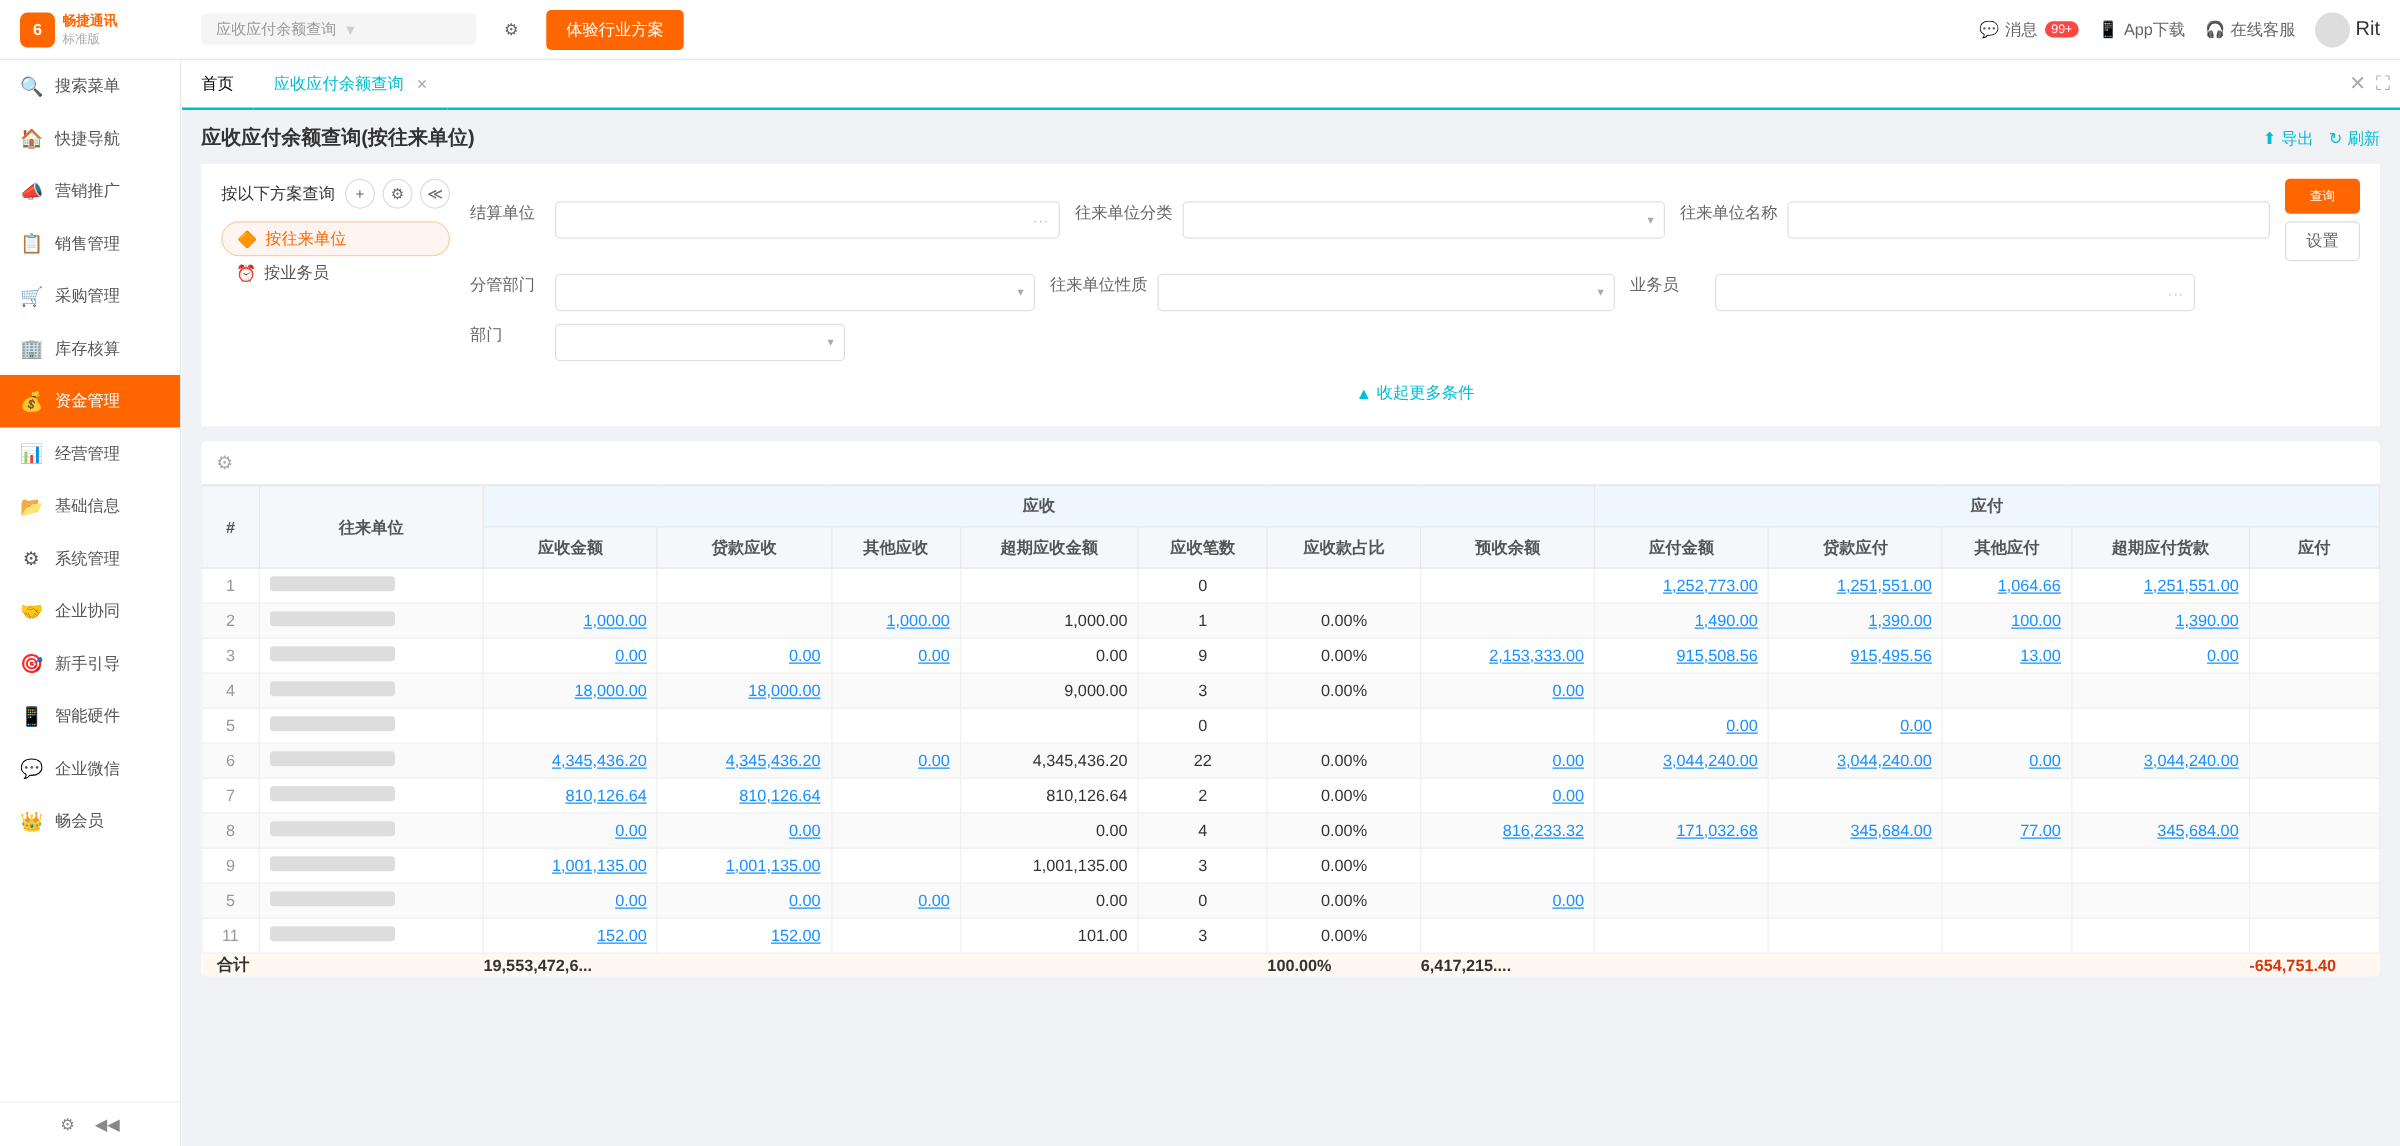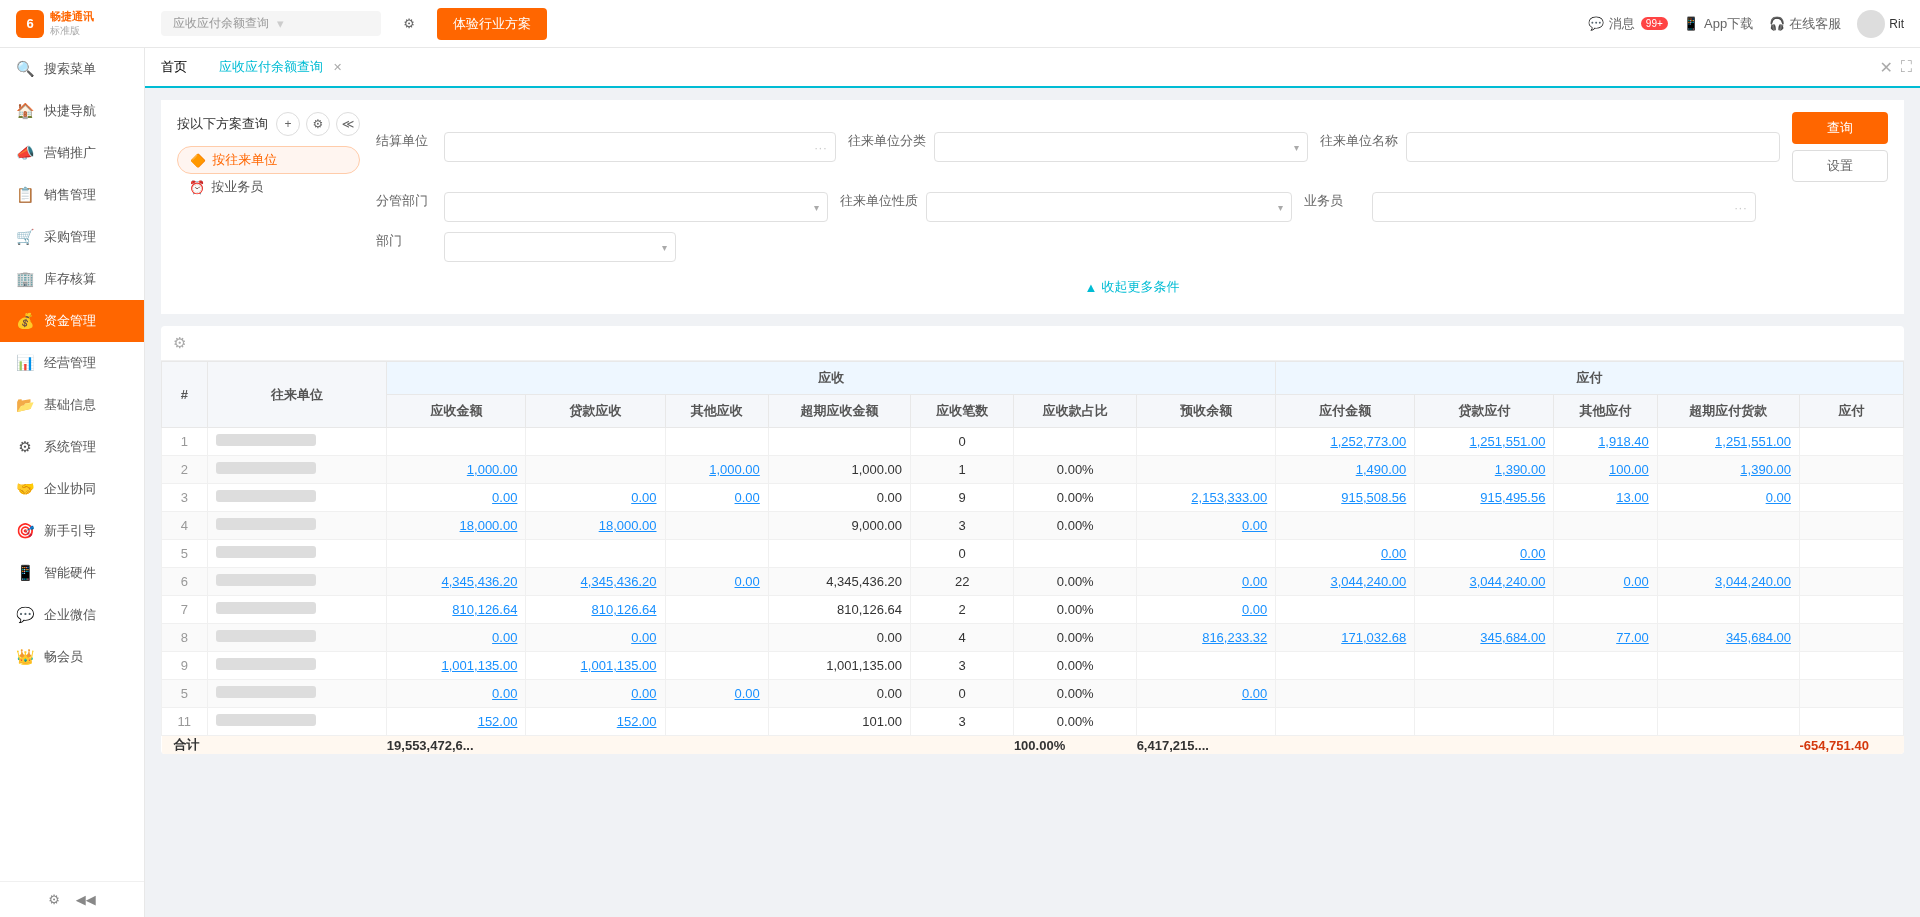--- a/index.html
+++ b/index.html
@@ -71,21 +71,21 @@
       color: white;
       border-radius: 10px;
       padding: 1px 5px;
       font-size: 10px;
       margin-left: 2px;
     }
     .user-avatar {
       width: 28px; height: 28px;
       background: #ddd; border-radius: 50%;
     }
-    .user-name { color: #333; font-size: 12px; }
+    .user-name { color: #333; font-size: 16px; }
 
     
     .sidebar {
       position: fixed;
       top: 48px; left: 0; bottom: 0;
       width: 145px;
       background: #fff;
       border-right: 1px solid #e8e8e8;
       display: flex; flex-direction: column;
       z-index: 50;
@@ -286,23 +286,23 @@
       color: #333;
     }
     .tfoot-row td:first-child { text-align: left; padding-left: 12px; }
 
     
     .query-btn {
       background: #ff6600;
       color: white;
       border: none;
       border-radius: 4px;
-      padding: 7px 35px;
+      padding: 7px 20px;
       cursor: pointer;
-      font-size: 13px;
+      font-size: 10px;
     }
     .settings-btn {
       background: white;
       color: #666;
       border: 1px solid #ddd;
       border-radius: 4px;
       padding: 6px 16px;
       cursor: pointer;
       font-size: 13px;
     }
@@ -434,20 +434,33 @@
       <span class="tab-close">✕</span>
     </div>
     <div class="tab-controls">
       <span class="tab-ctrl-btn">✕</span>
       <span class="tab-ctrl-btn">⛶</span>
     </div>
   </div>
 
   <div class="page-area">
 
+    <div class="page-title-bar">
+      <span class="page-title">应收应付余额查询(按往来单位)</span>
+      <div class="page-actions">
+        <div class="action-btn">
+          <span>⬆</span>
+          <span>导出</span>
+        </div>
+        <div class="action-btn">
+          <span>↻</span>
+          <span>刷新</span>
+        </div>
+      </div>
+    </div>
 
     <div class="filter-card">
       <div style="display:flex;gap:16px;align-items:flex-start;">
 
         <div style="display:flex;flex-direction:column;gap:0;min-width:160px;">
           <div class="filter-label-row">
             <span class="filter-scheme-label">按以下方案查询</span>
             <div class="filter-scheme-actions">
               <div class="fsa-btn">+</div>
               <div class="fsa-btn">⚙</div>
@@ -572,21 +585,21 @@
                 <td style="min-width: 120px;"><div style="width:100px;height:12px;background:#ddd;border-radius:3px;display:inline-block;"></div></td>
                 <td></td>
                 <td></td>
                 <td></td>
                 <td></td>
                 <td style="text-align: center;">0</td>
                 <td style="text-align: center;"></td>
                 <td></td>
                 <td class="num-link">1,252,773.00</td>
                 <td class="num-link">1,251,551.00</td>
-                <td class="num-link">1,918.40</td>
+                <td class="num-link">1,064.66</td>
                 <td class="num-link">1,251,551.00</td>
                 <td></td>
               </tr>
               <tr>
                 <td style="text-align: center;">2</td>
                 <td style="min-width: 120px;"><div style="width:100px;height:12px;background:#ddd;border-radius:3px;display:inline-block;"></div></td>
                 <td class="num-link">1,000.00</td>
                 <td></td>
                 <td class="num-link">1,000.00</td>
                 <td>1,000.00</td>

